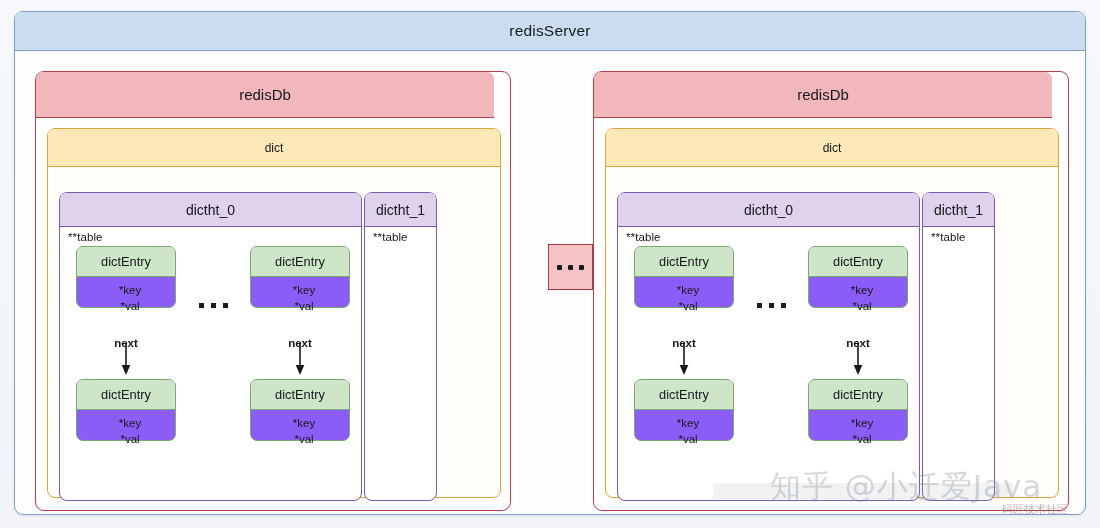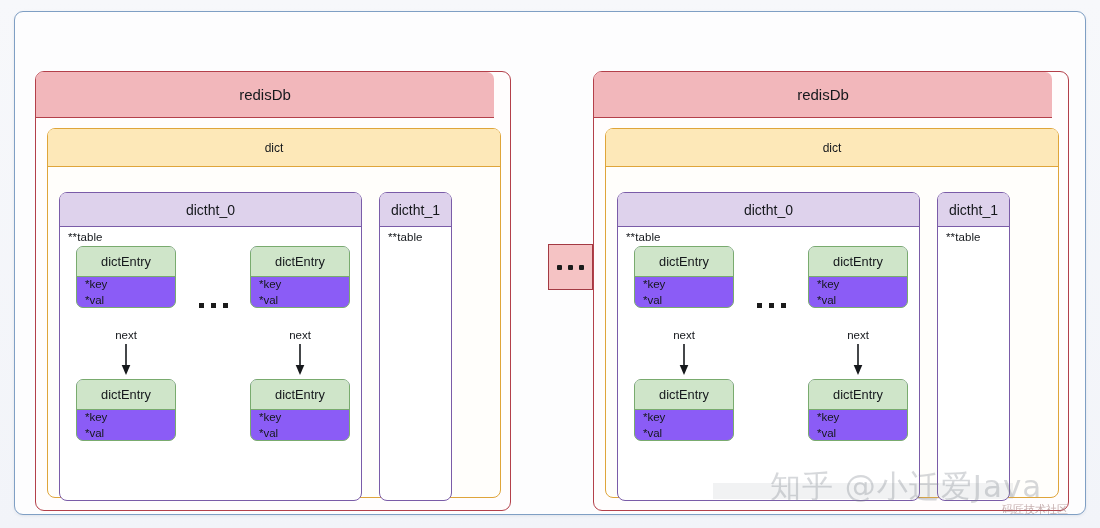--- a/index.html
+++ b/index.html
@@ -113,21 +113,21 @@
     background: #ffffff;
     box-sizing: border-box;
     margin-top: 16px;
   }
   .ht-0 {
     left: 11px;
     width: 303px;
     height: 309px;
   }
   .ht-1 {
-    left: 331px;
+    left: 316px;
     width: 73px;
     height: 309px;
     padding-left: 23px;
   }
   .ht-header {
     position: absolute;
     left: 0; top: 0; right: 0;
     height: 33px;
     background: #ded2ec;
     border-bottom: 1.3px solid #7a5ca8;
@@ -162,46 +162,48 @@
     background: #cfe5c9;
     border-bottom: 1.2px solid #79ab6e;
     border-radius: 5px 5px 0 0;
     display: flex;
     align-items: center;
     justify-content: center;
     font-size: 12.8px;
     color: #14171b;
   }
   .entry-body {
-    padding: 0 0 0 8px;
+    padding: 6px 0 0 8px;
     font-size: 11.5px;
     line-height: 15.5px;
     color: #14171b;
+    text-align: center;
   }
   .entry-c1 { left: 16px; }
   .entry-c2 { left: 190px; }
   .entry-r1 { top: 53px; }
   .entry-r2 { top: 186px; }
 
   
   .next-group {
     position: absolute;
     width: 100px;
     top: 136px;
     height: 50px;
     pointer-events: none;
   }
   .next-label {
     position: absolute;
-    top: 0;
+    top: 8px;
     left: 0;
     right: 0;
     text-align: center;
     font-size: 11.5px;
     color: #14171b;
+    font-weight: bold;
   }
   .next-arrow {
     position: absolute;
     left: 50%;
     top: 15px;
     transform: translateX(-50%);
   }
 
   
   .dots-inline {
@@ -274,20 +276,21 @@
     background: rgba(150,155,165,0.13);
     pointer-events: none;
   }
 </style>
 </head>
 <body>
 
 <div id="canvas">
 
   <div class="server-box">
+    <div class="server-header">redisServer</div>
 
     <div class="db-box db-left">
       <div class="db-header">redisDb</div>
 
       <div class="dict-box">
         <div class="dict-header">dict</div>
 
         <div class="ht-box ht-0">
           <div class="ht-header">dictht_0</div>
           <div class="table-label">**table</div>

